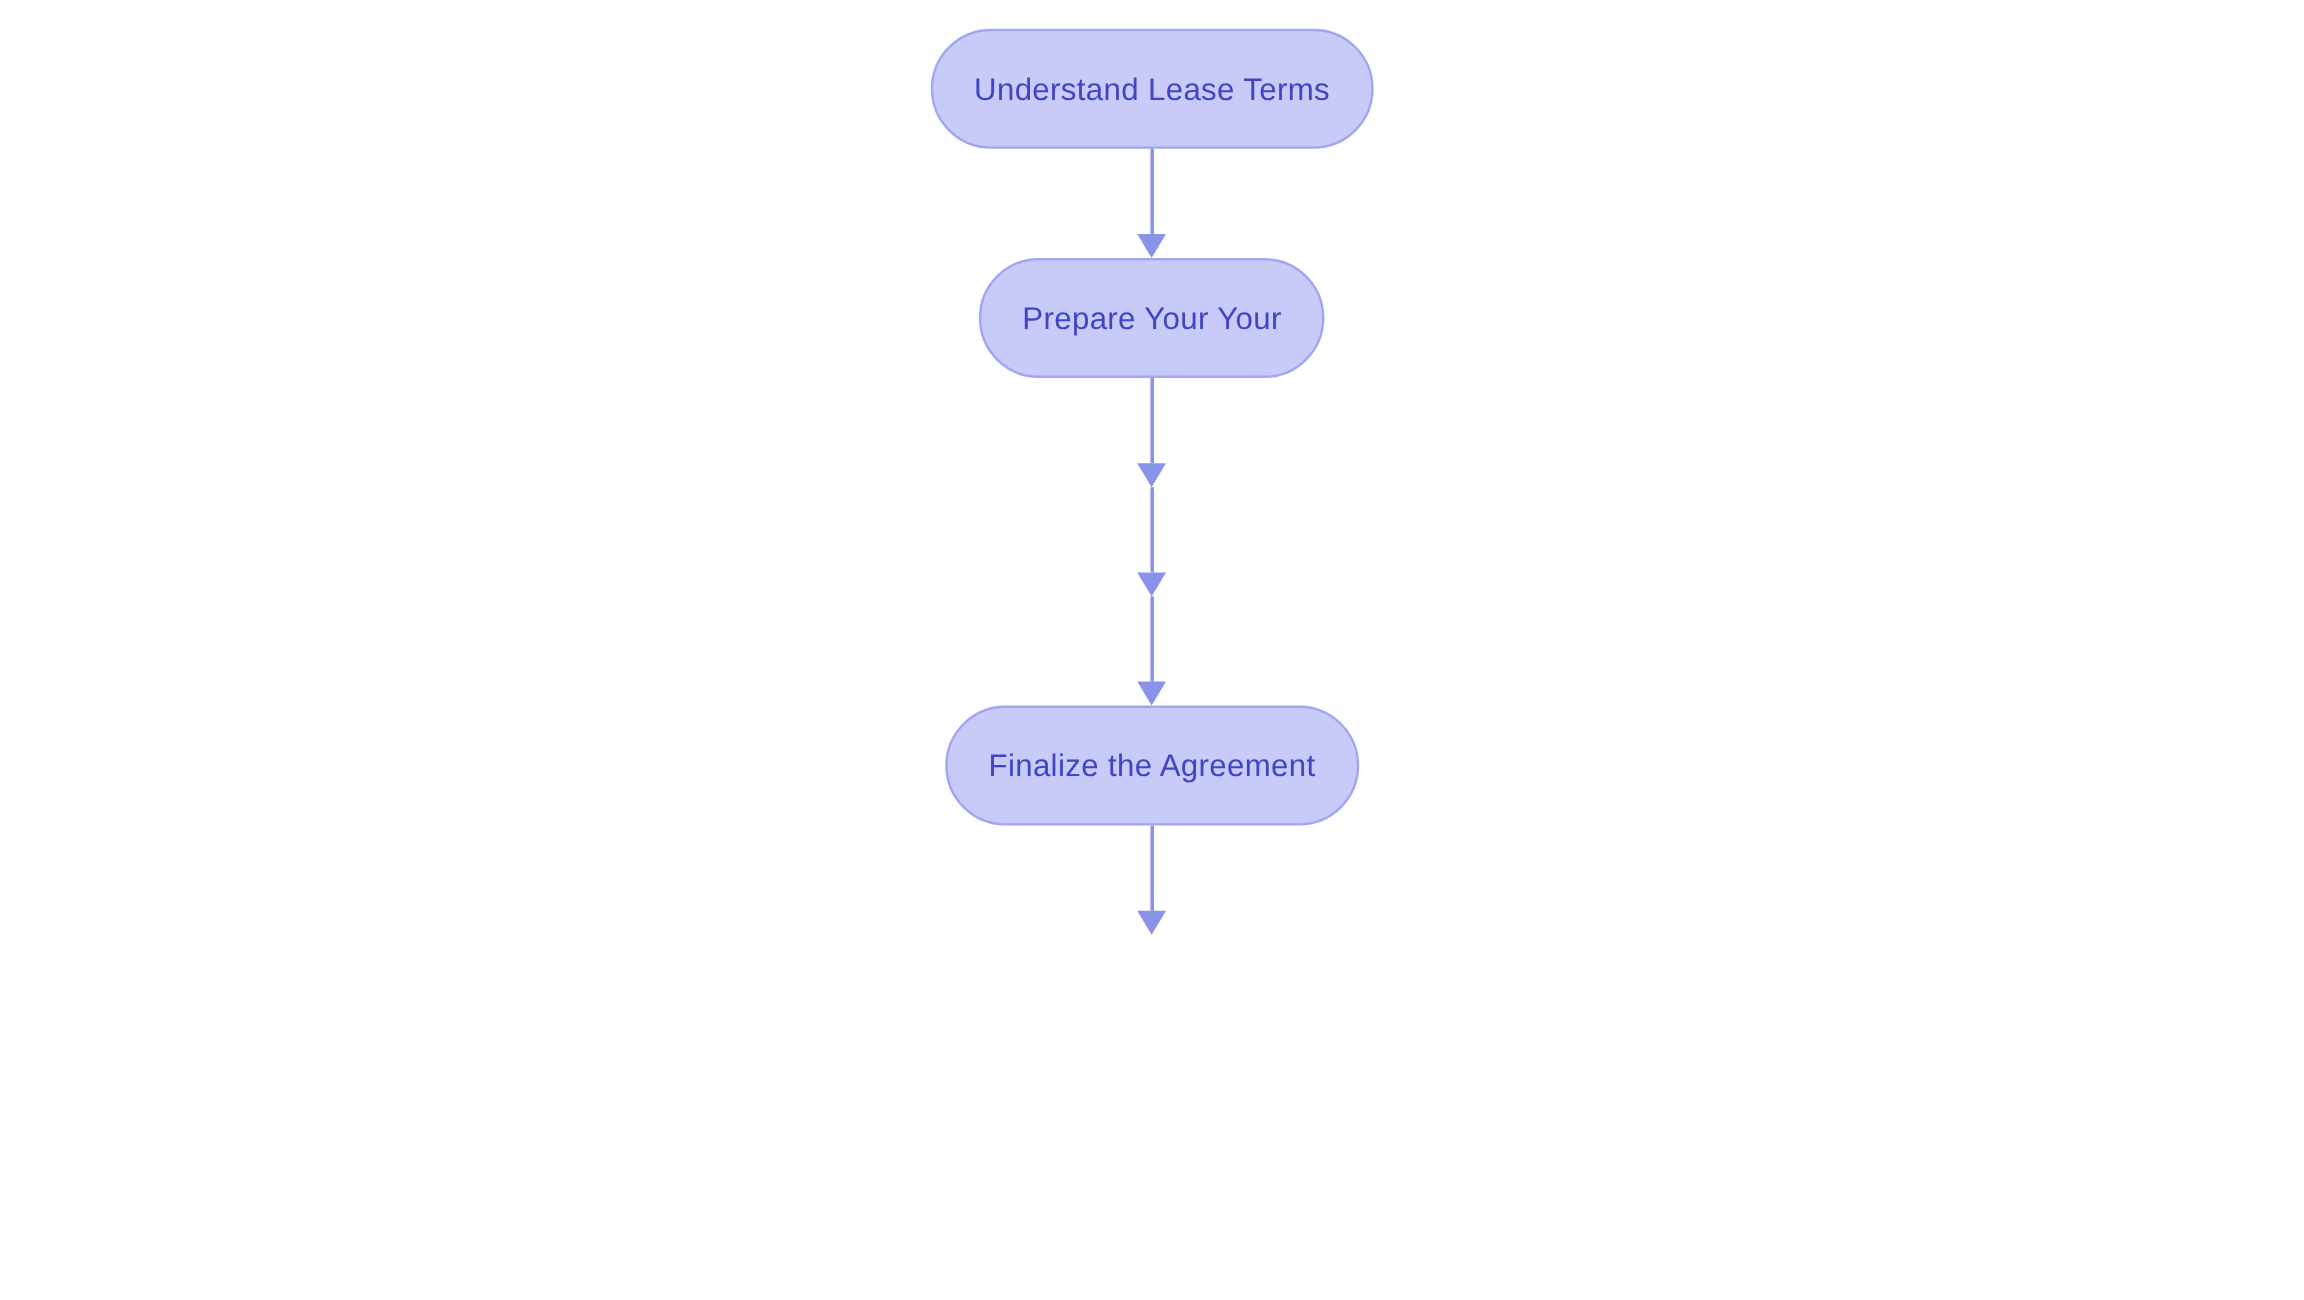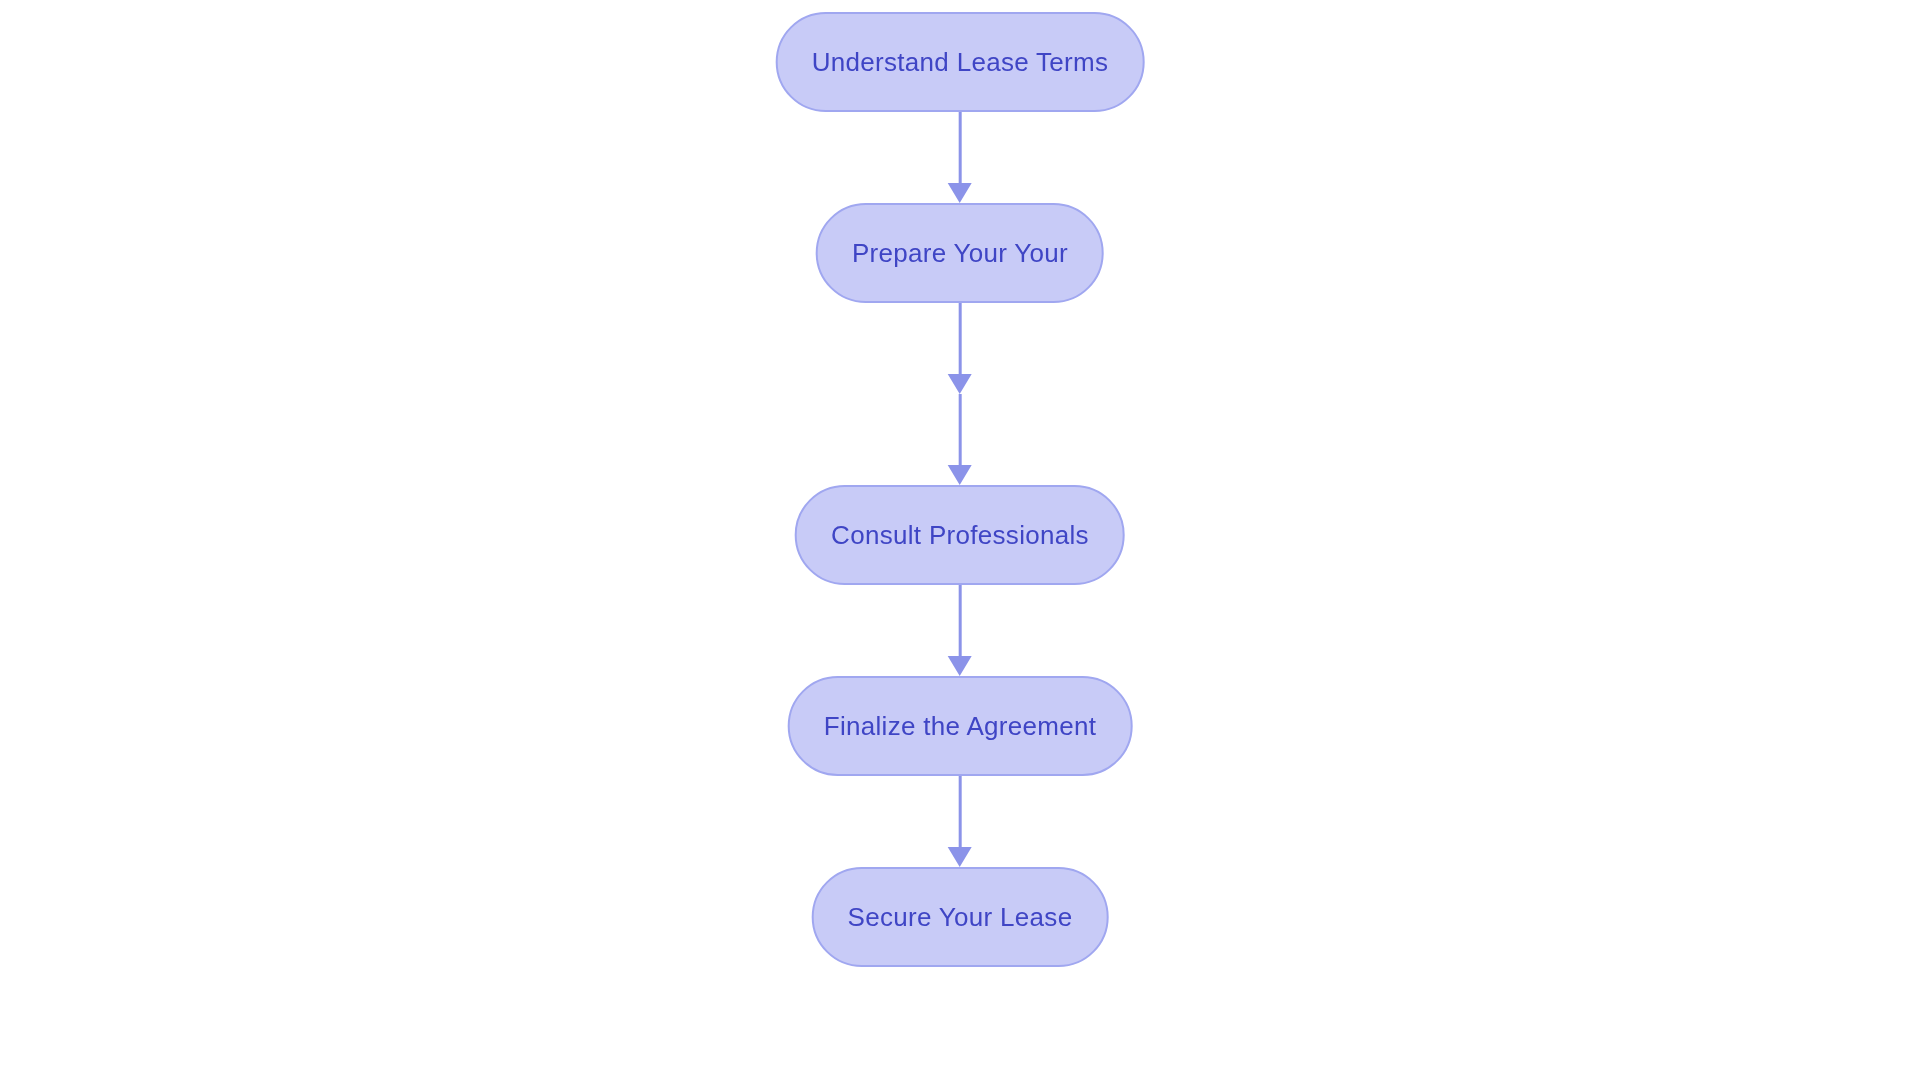--- a/index.html
+++ b/index.html
@@ -15,21 +15,21 @@
   }
   .canvas {
     position: relative;
     width: 1920px;
     height: 1083px;
     background: var(--background, #ffffff);
   }
   .flowchart {
     position: absolute;
     left: 50%;
-    top: 12px;
+    top: 24px;
     transform: translateX(-50%);
     display: flex;
     flex-direction: column;
     align-items: center;
   }
   .flow-node {
     box-sizing: border-box;
     height: 100px;
     border-radius: 50px;
     background: var(--node-fill, #c8cbf7);
@@ -81,30 +81,28 @@
       <div class="line"></div>
       <div class="head"></div>
     </div>
 
 
     <div class="flow-arrow">
       <div class="line"></div>
       <div class="head"></div>
     </div>
 
-    <div class="flow-node">Consult Professionals</div>
 
     <div class="flow-arrow">
       <div class="line"></div>
       <div class="head"></div>
     </div>
 
     <div class="flow-node">Finalize the Agreement</div>
 
     <div class="flow-arrow">
       <div class="line"></div>
       <div class="head"></div>
     </div>
 
-    <div class="flow-node">Secure Your Lease</div>
 
   </div>
 </div>
 
 </body></html>

